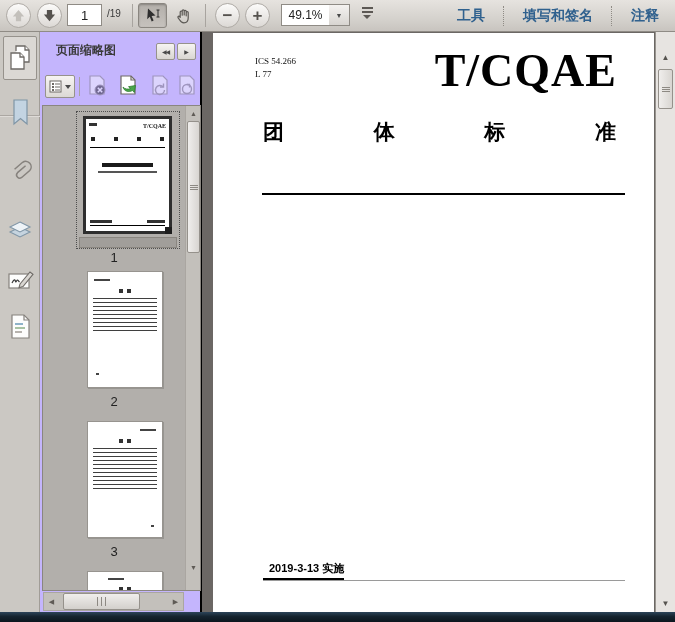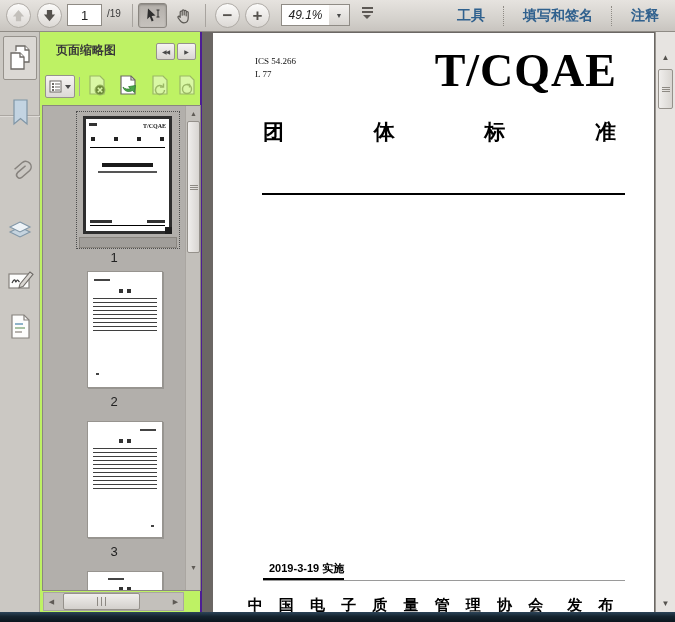--- a/index.html
+++ b/index.html
@@ -56,21 +56,21 @@
   }
   .nav-btn{position:absolute;left:4px;width:32px;height:34px;display:flex;align-items:center;justify-content:center;}
   .nav-btn.selected{
     left:3px;width:34px;height:44px;background:#dbd8d4;
     border:1px solid #96928c;border-radius:2px;box-sizing:border-box;
   }
   .strip-sep{position:absolute;left:0;top:84px;width:40px;height:1px;background:#aba7a2;box-shadow:0 1px 0 #dedbd7;}
   
   .thumb-panel{
     position:absolute;left:40px;top:31px;width:162px;height:591px;
-    background:#bef264;border-right:2px solid #4c1d95;box-sizing:border-box;z-index:15;
+    background:#c4b5fd;border-right:2px solid #000000;box-sizing:border-box;z-index:15;
   }
   .panel-title{position:absolute;left:16px;top:11px;font-size:12px;font-weight:bold;color:#3a3a3a;}
   .mini-btn{
     position:absolute;top:12px;width:19px;height:17px;box-sizing:border-box;
     border:1px solid #96928c;border-radius:2px;background:linear-gradient(#f6f4f2,#d9d6d2);
     display:flex;align-items:center;justify-content:center;font-size:6px;color:#4a4a4a;letter-spacing:-1px;
   }
   .panel-toolbar-btn{
     position:absolute;width:28px;height:24px;display:flex;align-items:center;justify-content:center;
   }
@@ -207,21 +207,21 @@
         </svg>
       </span>
     </div>
     <div class="vsep" style="left:205px;"></div>
     <div class="circle-btn" style="left:215px;">
       <span style="font-size:17px;font-weight:bold;color:#55524e;line-height:15px;">−</span>
     </div>
     <div class="circle-btn" style="left:245px;">
       <span style="font-size:17px;font-weight:bold;color:#55524e;line-height:15px;">+</span>
     </div>
-    <input class="zoom-input" style="left: 281px; width: 49px; font-size: 12px; font-style: italic;" value="49.1%">
+    <input class="zoom-input" style="left: 281px; width: 49px; font-size: 12px;" value="49.1%">
     <div class="zoom-drop" style="left:329px;">
       <span>▼</span>
     </div>
     <div class="overflow-btn" style="left:358px;">
       <span class="bar"></span>
       <span class="bar"></span>
       <span class="tri"></span>
     </div>
     <div class="right-tools">
       <span class="blue-btn">工具</span>
@@ -432,24 +432,21 @@
       </div>
       <div class="cqae-logo">T/CQAE</div>
       <div class="std-type">
         <span>团</span>
         <span>体</span>
         <span>标</span>
         <span>准</span>
       </div>
       <div class="divider"></div>
       <div class="dates-row">
-        <span class="impl">2019-3-19 实施</span>
-      </div>
-      <div class="publisher">
-        <span>中 国 电 子 质 量 管 理 协 会</span><span class="gap"></span><span>发 布</span>
+        <span class="impl">2019-3-13 实施</span>
       </div>
     </div>
 
     <div class="doc-scrollbar">
       <span class="scroll-arrow" style="top:20px;">▲</span>
       <div class="scroll-thumb" style="top:38px;height:40px;left:2px;width:15px;">
         <span class="grip-h"></span>
       </div>
       <span class="scroll-arrow" style="bottom:12px;">▼</span>
     </div>

